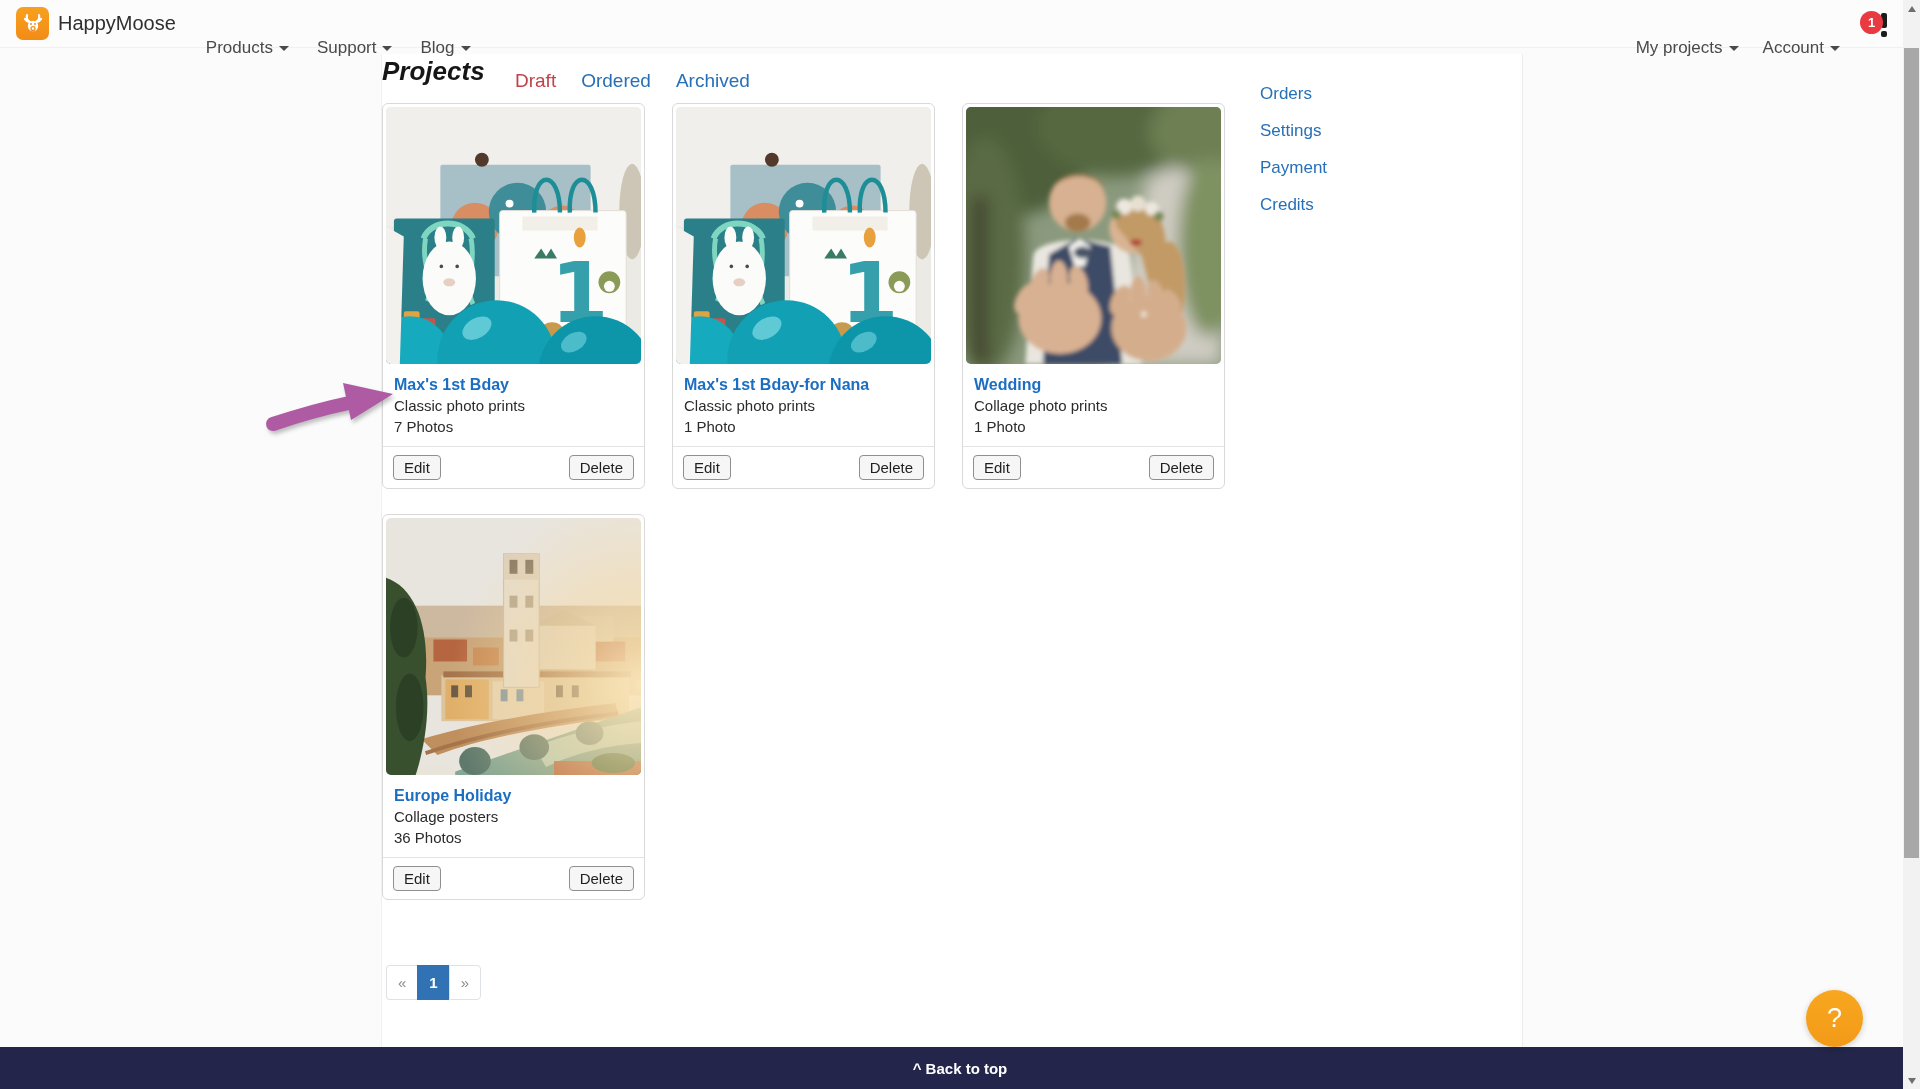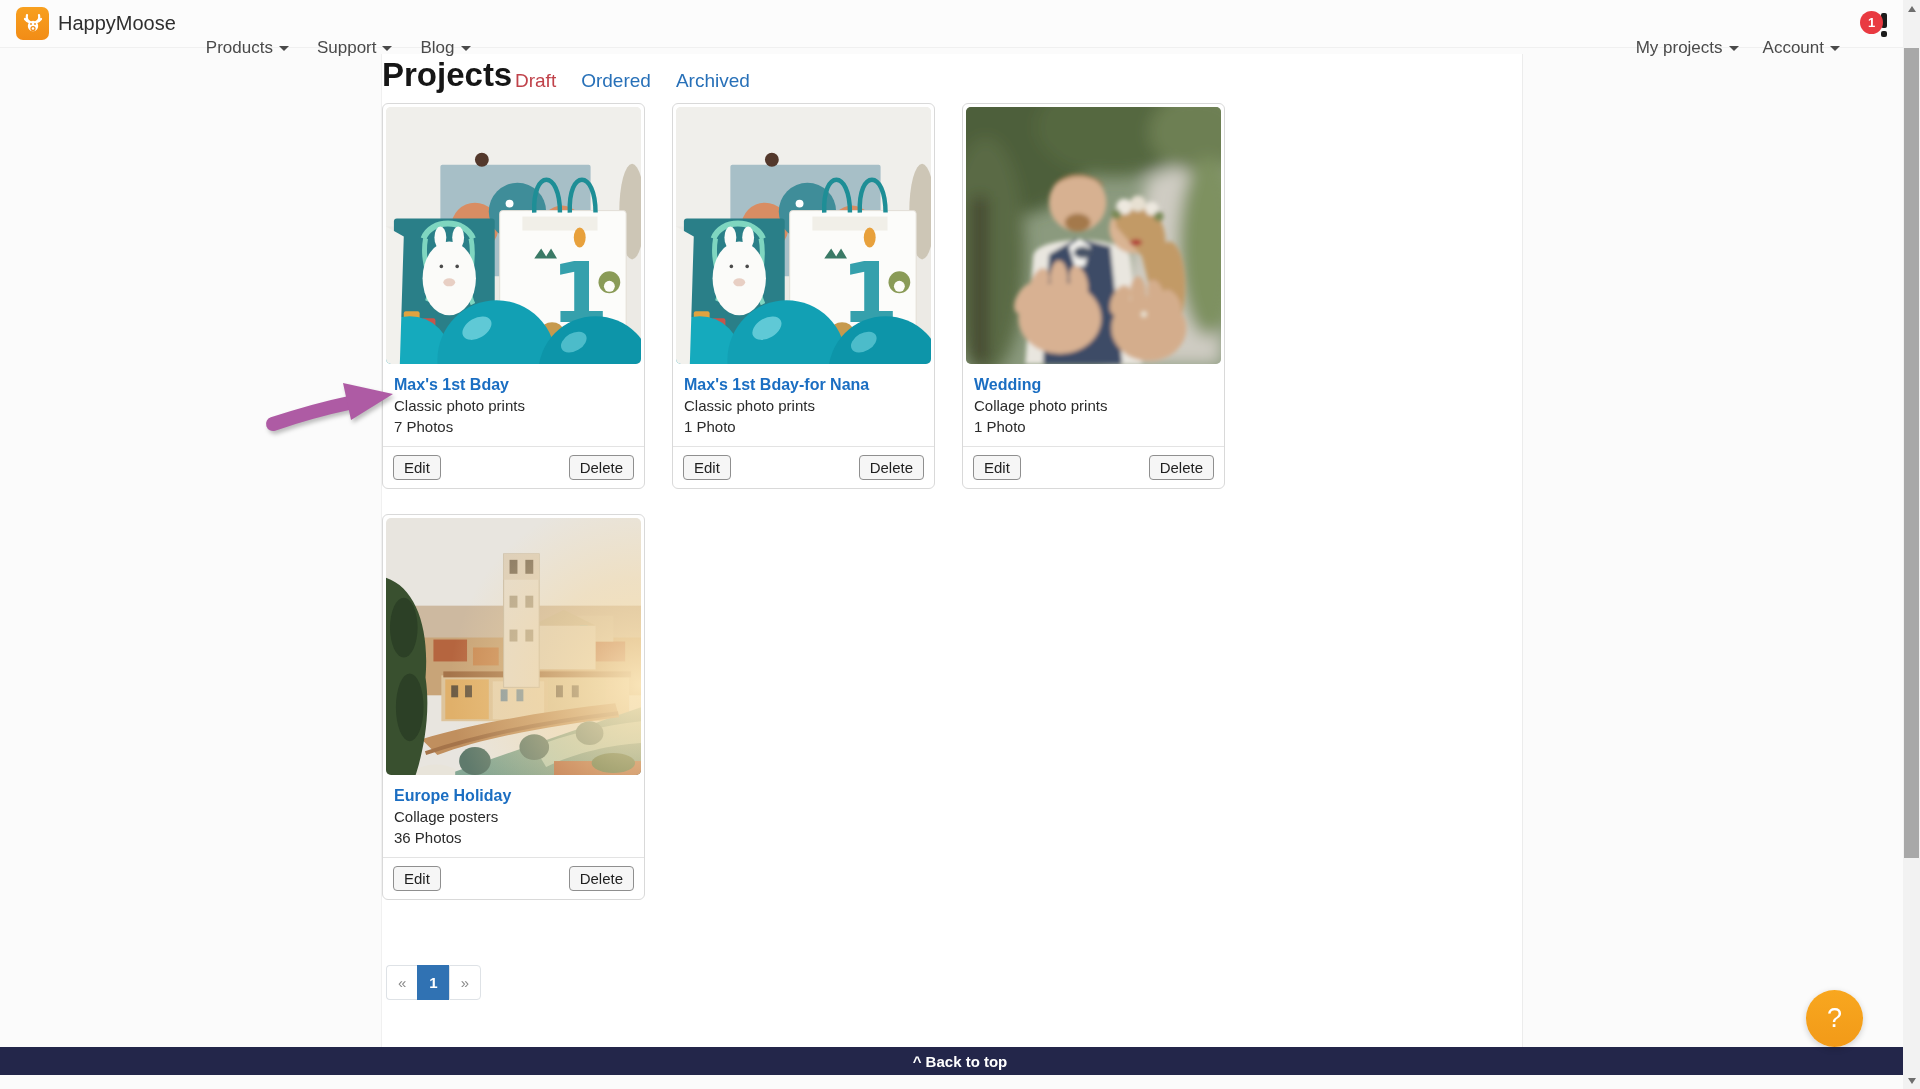--- a/index.html
+++ b/index.html
@@ -23,21 +23,21 @@
   .excl-bar { position:absolute; right:3px; top:4px; width:6px; height:15px; background:#1c1c1c; border-radius:2px; }
   .excl-dot { position:absolute; right:3px; top:22px; width:6px; height:6px; background:#1c1c1c; border-radius:2px; }
   .notif-badge { position:absolute; left:0; top:2px; width:23px; height:23px; border-radius:50%;
                  background:#e93a41; color:#fff; font-size:13px; font-weight:bold;
                  display:flex; align-items:center; justify-content:center; }
 
   
   .container { position:absolute; left:381px; top:54px; width:1142px; height:993px;
                background:#ffffff; border-left:1px solid #f0f0f0; border-right:1px solid #ececec; }
 
-  .page-title { position:absolute; left:382px; top:56px; font-size:33px; font-weight:bold; color:#161616; z-index:2; }
+  .page-title { position:absolute; left:382px; top:56px; font-size:26px; font-weight:bold; color:#161616; z-index:2;font-style:italic; }
   .tabs { position:absolute; left:515px; top:70px; display:flex; gap:25px; z-index:2; }
   .tab { font-size:19px; cursor:pointer; text-decoration:none; }
   .tab.active { color:#c0424a; }
   .tab.normal { color:#2770b8; }
 
   
   .grid { position:absolute; left:382px; top:103px; width:850px; display:flex; flex-wrap:wrap;
           column-gap:27px; row-gap:25px; z-index:2; }
   .card { width:263px; background:#fff; border:1px solid #d9d9d9; border-radius:6px; }
   .thumb { margin:3px; width:255px; height:257px; border-radius:5px; overflow:hidden; cursor:pointer; }
@@ -57,21 +57,21 @@
   
   .pagination { position:absolute; left:386px; top:965px; display:flex; z-index:2; }
   .page-item { min-width:31px; height:35px; display:flex; align-items:center; justify-content:center;
                font-size:15px; border:1px solid #dee2e6; background:#fff; color:#8a8a8a;
                border-right-width:0; cursor:pointer; padding:0 11px; }
   .page-item:first-child { border-radius:4px 0 0 4px; }
   .page-item:last-child { border-radius:0 4px 4px 0; border-right-width:1px; }
   .page-item.active { background:#3072b3; border-color:#3072b3; color:#fff; font-weight:bold; }
 
   
-  .footer { position:absolute; left:0; top:1047px; width:1920px; height:28px; background:#23264a;
+  .footer { position:absolute; left:0; top:1047px; width:1920px; height:42px; background:#23264a;
             display:flex; align-items:center; justify-content:center; z-index:6; }
   .back-top { color:#ffffff; font-size:15px; font-weight:bold; cursor:pointer; text-decoration:none; }
 
   
   .fab { position:absolute; left:1806px; top:990px; width:57px; height:57px; border-radius:50%;
          background:linear-gradient(180deg,#f8a71f,#f29a18); color:#fff; font-size:27px;
          display:flex; align-items:center; justify-content:center; cursor:pointer; z-index:7;
          box-shadow:0 2px 6px rgba(0,0,0,.18); }
 
   
@@ -400,20 +400,26 @@
         <button class="btn">Delete</button>
       </div>
     </div>
   </div>
 
   <svg class="arrow-annot" viewBox="0 0 134 64">
     <path d="M10 50 C40 40 62 34 86 29" stroke="#ae5ba4" stroke-width="14" stroke-linecap="round" fill="none"></path>
     <polygon points="80,9 130,20 88,46" fill="#ae5ba4"></polygon>
   </svg>
 
+  <ul class="side-links">
+    <li><a class="side-link">Orders</a></li>
+    <li><a class="side-link">Settings</a></li>
+    <li><a class="side-link">Payment</a></li>
+    <li><a class="side-link">Credits</a></li>
+  </ul>
 
   <div class="pagination">
     <div class="page-item">«</div>
     <div class="page-item active">1</div>
     <div class="page-item">»</div>
   </div>
 
   <div class="footer">
     <a class="back-top">^ Back to top</a>
   </div>

